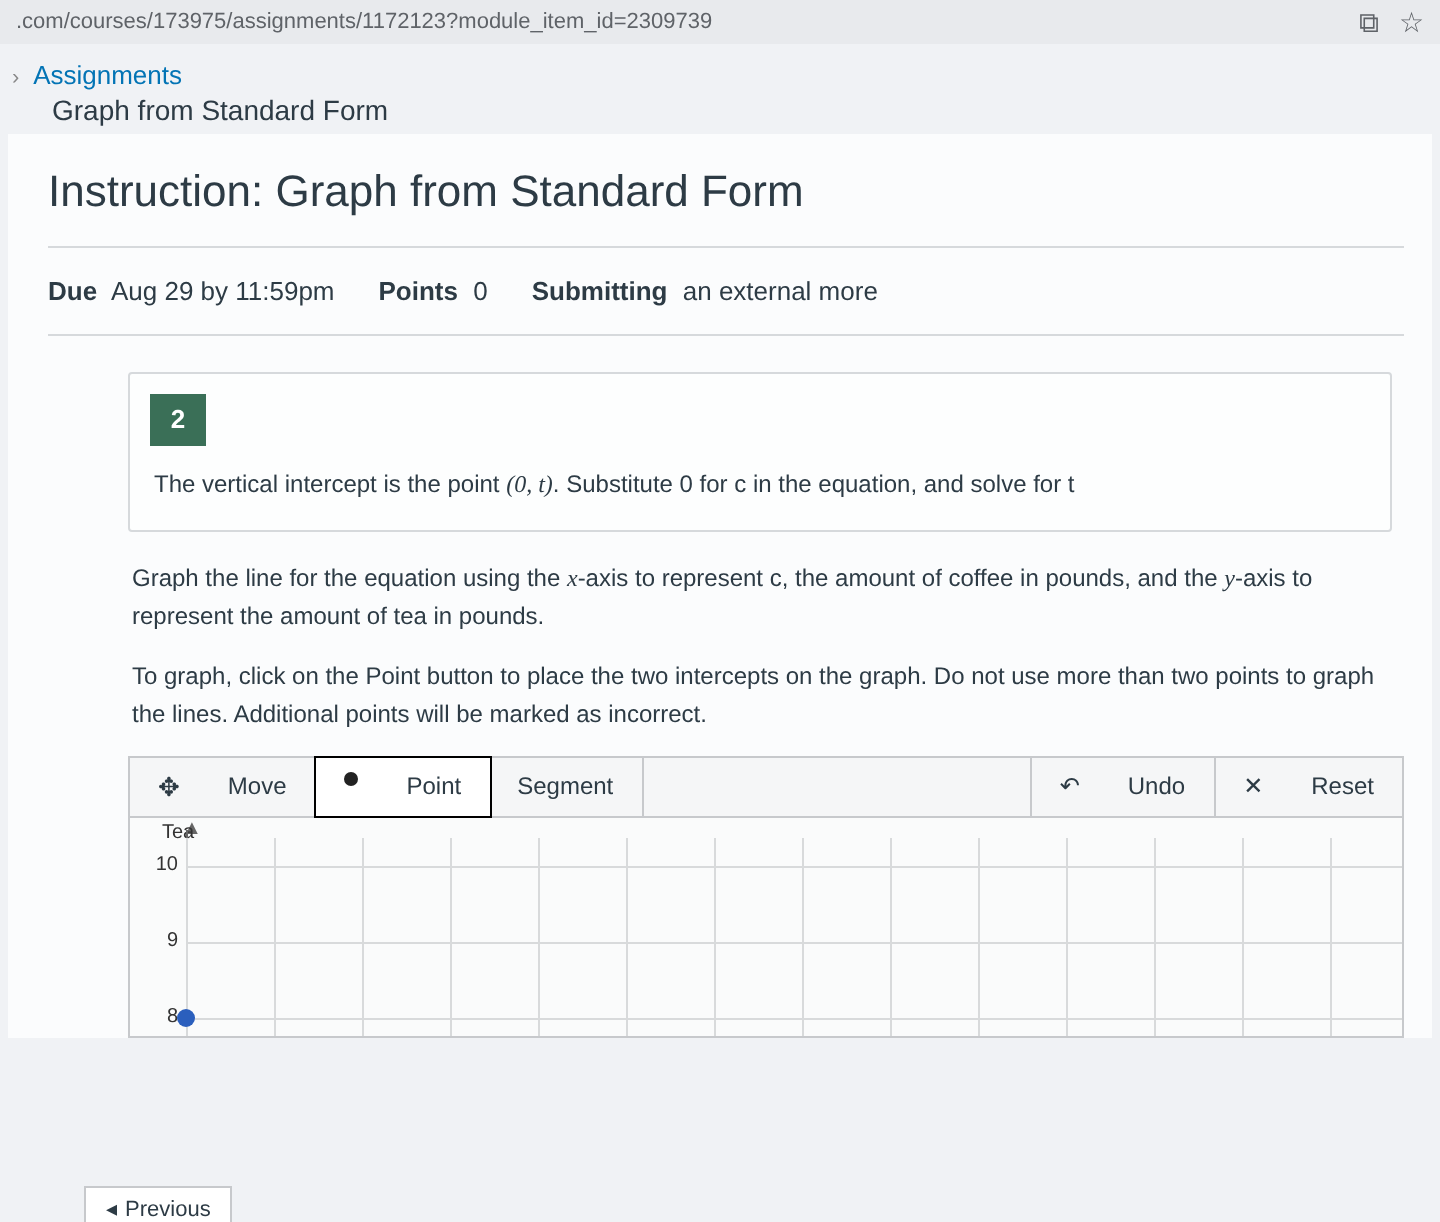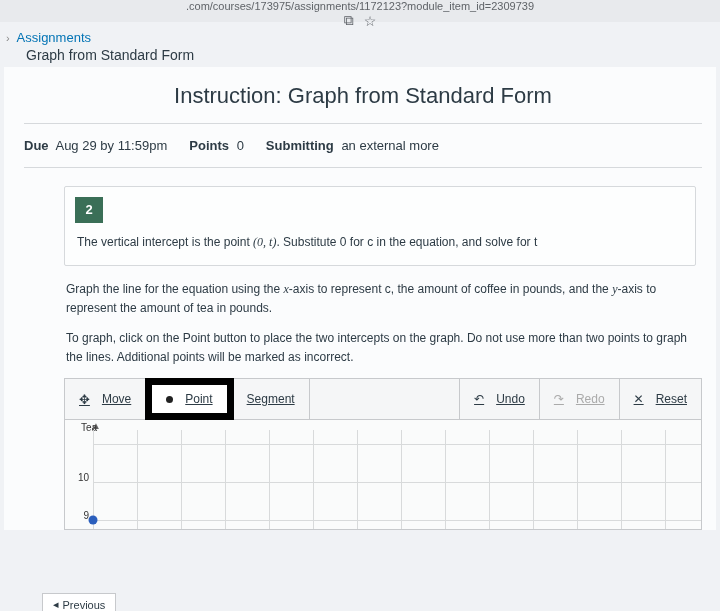--- a/index.html
+++ b/index.html
@@ -14,21 +14,20 @@
   }
   .url-bar {
     background: #e8eaed;
     height: 22px;
     display: flex;
     align-items: center;
     padding: 0 8px;
     font-size: 11px;
     color: #5f6368;
     justify-content: space-between;
-    flex-direction: column;
   }
   .url-icons { display: flex; gap: 10px; align-items: center; }
   .url-icons span { font-size: 14px; color: #5f6368; }
   .breadcrumb-area {
     padding: 8px 6px 4px 6px;
     background: #f0f2f5;
   }
   .breadcrumb {
     font-size: 13px;
     color: #0374b5;
@@ -43,21 +42,20 @@
   .content {
     background: #fbfcfd;
     margin: 0 4px;
     padding: 14px 14px 0 20px;
   }
   .instruction-title {
     font-size: 22px;
     font-weight: 400;
     color: #2d3b45;
     padding: 2px 0 14px 0;
-    text-align: center;
   }
   .hr { border: none; border-top: 1px solid #d6d9dc; margin: 0; }
   .meta-row {
     display: flex;
     gap: 22px;
     padding: 14px 0 14px 0;
     font-size: 13px;
     color: #2d3b45;
     align-items: baseline;
   }
@@ -103,29 +101,27 @@
     display: flex;
     border: 1px solid #c7c9cc;
     background: #f5f6f7;
     margin-top: 4px;
   }
   .toolbar .tool-btn {
     padding: 7px 14px;
     font-size: 12px;
     color: #2d3b45;
     display: flex;
-    align-items: center;
-    gap: 12px;
+    gap: 24px;
     border-right: 1px solid #c7c9cc;
     cursor: pointer;
-    text-decoration: underline;
   }
   .toolbar .tool-btn.active {
     background: #fff;
-    border: 7px solid #000000;
+    border: 1px solid #000000;
     margin: -1px;
     z-index: 1;
   }
   .toolbar .spacer { flex: 1; border-right: 1px solid #c7c9cc; }
   .toolbar .tool-btn.last { border-right: none; }
   .move-icon::before { content: "✥"; font-size: 13px; }
   .point-icon { width: 7px; height: 7px; background: #222; border-radius: 50%; display: inline-block; }
   .undo-icon::before { content: "↶"; }
   .redo-icon::before { content: "↷"; color: #aaa; }
   .reset-icon::before { content: "✕"; }
@@ -151,21 +147,20 @@
     font-size: 10px;
     color: #666;
   }
   .tick-label {
     position: absolute;
     font-size: 10px;
     color: #333;
     right: calc(100% - 24px);
     text-align: right;
     width: 20px;
-    margin-top: 34px;
   }
   .gridlines {
     position: absolute;
     left: 28px;
     top: 10px;
     right: 0;
     bottom: 0;
   }
   .vline { position: absolute; top: 0; bottom: 0; width: 1px; background: #d8dadb; }
   .hline { position: absolute; left: 0; right: 0; height: 1px; background: #d8dadb; }
@@ -254,24 +249,20 @@
         <span class="point-icon"></span>
         <span>Point</span>
       </div>
       <div class="tool-btn">
         <span>Segment</span>
       </div>
       <div class="spacer"></div>
       <div class="tool-btn">
         <span class="undo-icon"></span>
         <span>Undo</span>
-      </div>
-      <div class="tool-btn" style="color:#aaa">
-        <span class="redo-icon"></span>
-        <span>Redo</span>
       </div>
       <div class="tool-btn last">
         <span class="reset-icon"></span>
         <span>Reset</span>
       </div>
     </div>
 
     <div class="graph-area">
       <span class="y-arrow">▲</span>
       <span class="axis-label-y">Tea</span>

